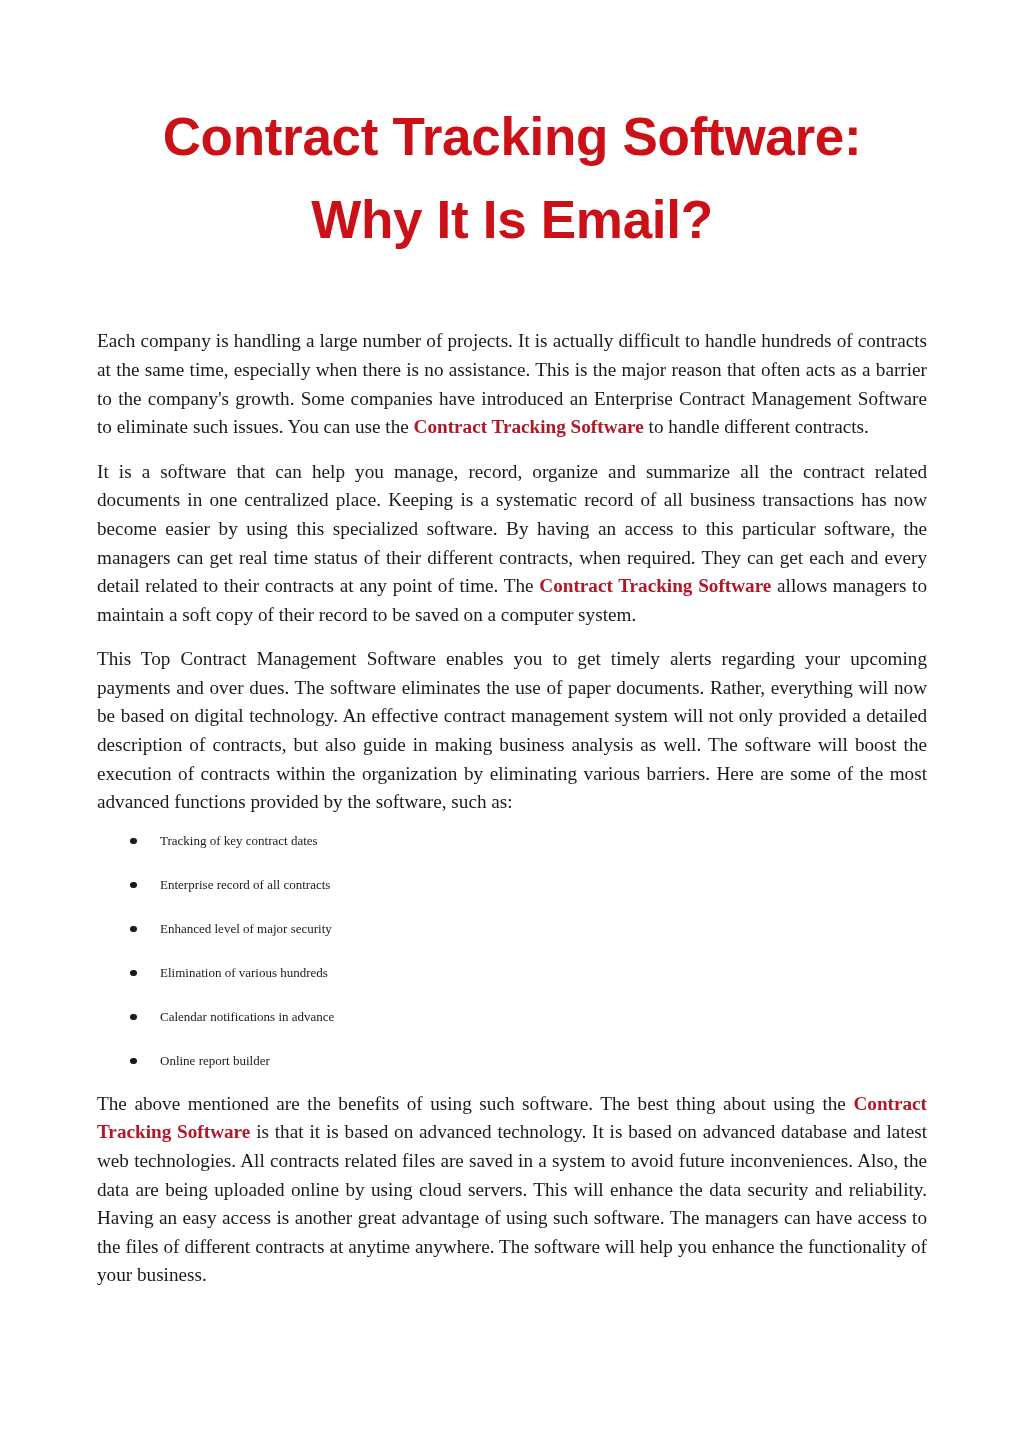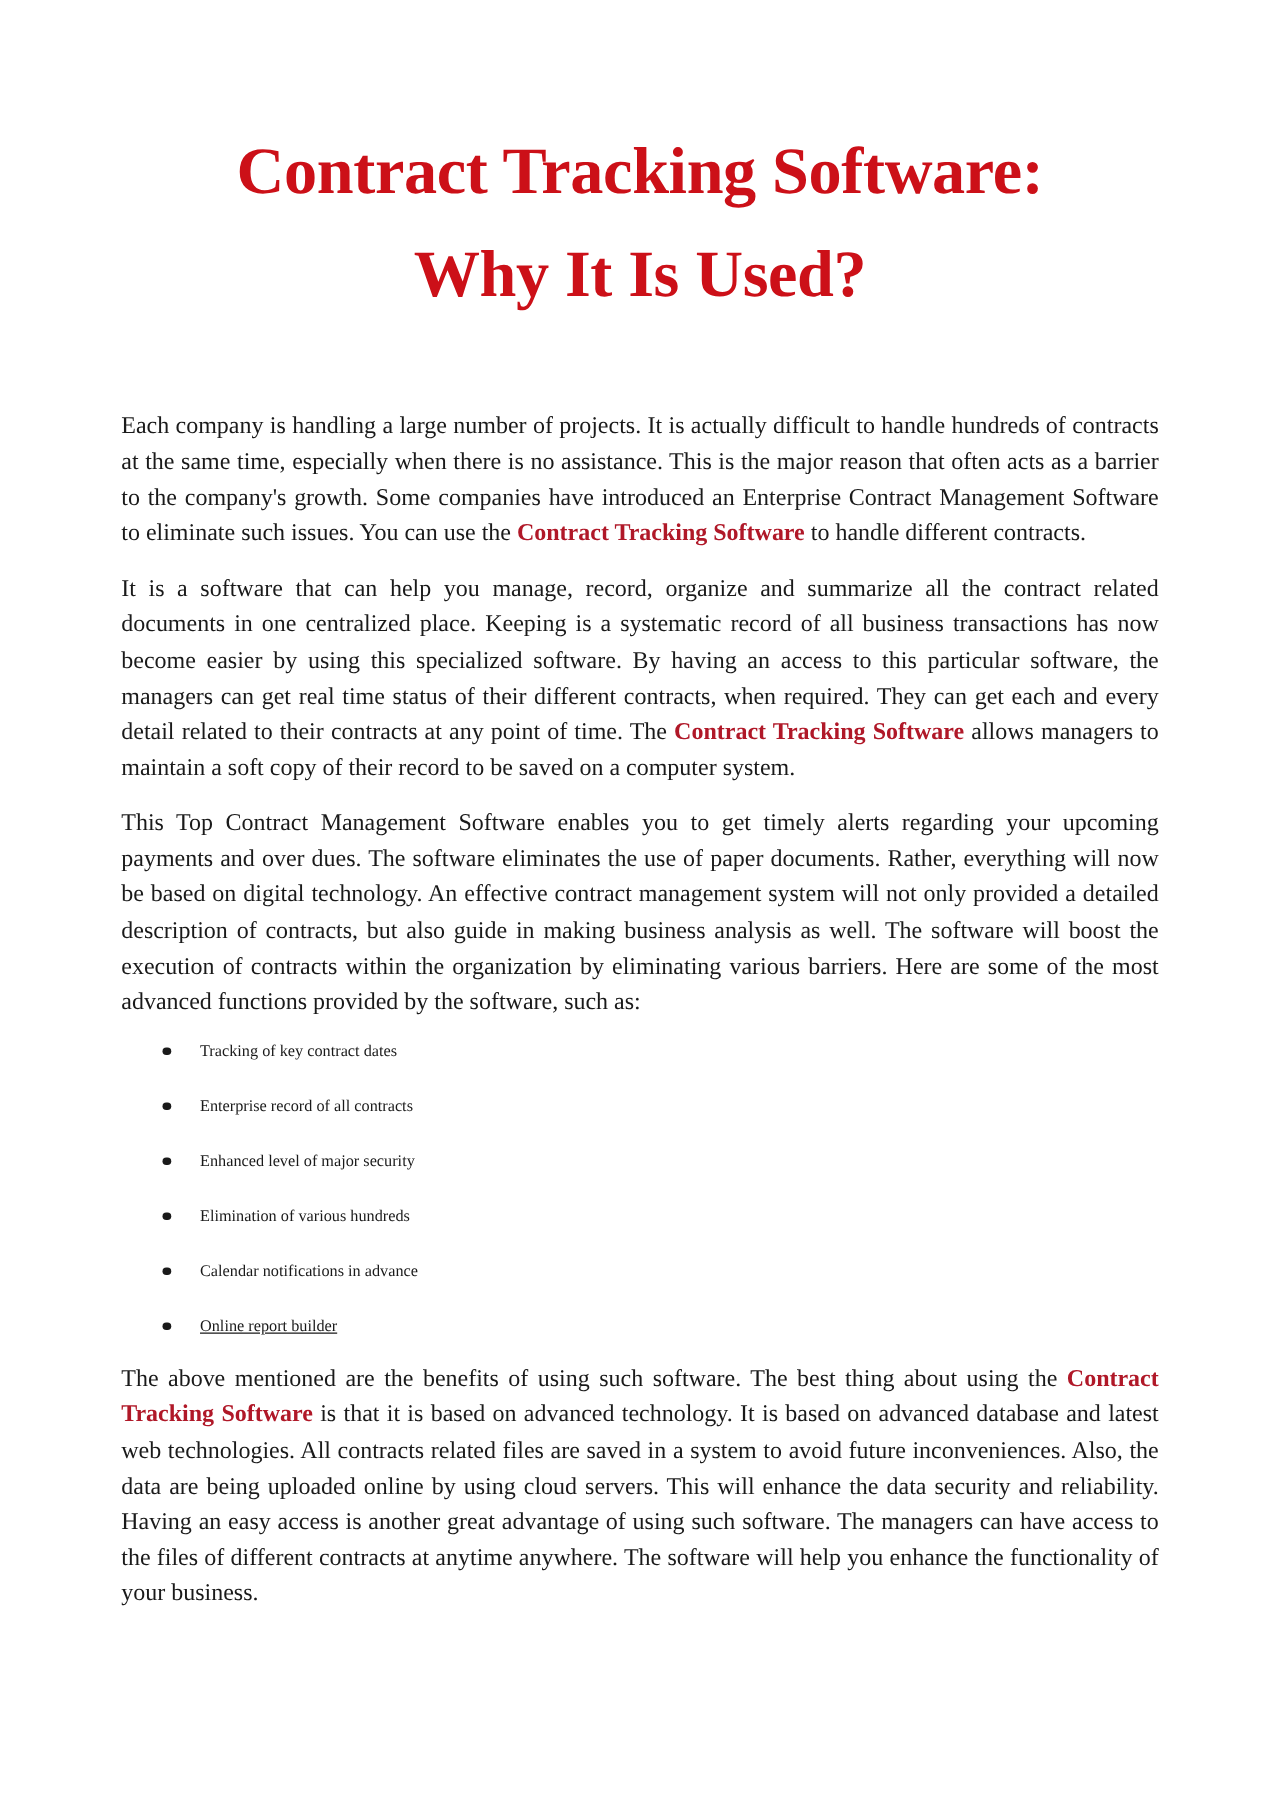--- a/index.html
+++ b/index.html
@@ -31,21 +31,21 @@
     position: absolute;
     left: 97px;
     top: 0;
     width: 830px;
   }
 
   
   .doc-title {
     margin: 0;
     padding-top: 96px;
-    font-family: Liberation Serif, serif;
+    font-family: Liberation Sans, sans-serif;
     font-weight: bold;
     font-size: 53px;
     line-height: 1.56;
     letter-spacing: -0.3px;
     color: #CC1018;
     text-align: center;
     text-rendering: optimizeLegibility;
   }
   .doc-title .title-line {
     display: block;
@@ -91,21 +91,20 @@
     position: relative;
     margin: 0 0 17px 0;
     padding-left: 63px;
     font-size: 13px;
     line-height: 27px;
     color: #1a1a1a;
     text-align: left;
   }
   ul.feature-list li:last-child {
     margin-bottom: 5px;
-    text-decoration: underline;
   }
   ul.feature-list li .bullet-dot {
     position: absolute;
     left: 33px;
     top: 11px;
     width: 6.5px;
     height: 6.5px;
     border-radius: 50%;
     background: #1a1a1a;
     display: block;
@@ -116,21 +115,21 @@
   }
 </style>
 </head>
 <body>
 
 <div class="page">
   <div class="content">
 
     <h1 class="doc-title">
       <span class="title-line title-line-1">Contract Tracking Software:</span>
-      <span class="title-line title-line-2">Why It Is Used?</span>
+      <span class="title-line title-line-2">Why It Is Email?</span>
     </h1>
 
     <div class="body-block">
 
       <p class="para">
         <span>Each company is handling a large number of projects. It is actually difficult to handle hundreds of contracts at the same time, especially when there is no assistance. This is the major reason that often acts as a barrier to the company's growth. Some companies have introduced an Enterprise Contract Management Software to eliminate such issues. You can use the </span><span class="hl">Contract Tracking Software</span><span> to handle different contracts.</span>
       </p>
 
       <p class="para">
         <span>It is a software that can help you manage, record, organize and summarize all the contract related documents in one centralized place. Keeping is a systematic record of all business transactions has now become easier by using this specialized software. By having an access to this particular software, the managers can get real time status of their different contracts, when required. They can get each and every detail related to their contracts at any point of time. The </span><span class="hl">Contract Tracking Software</span><span> allows managers to maintain a soft copy of their record to be saved on a computer system.</span>

